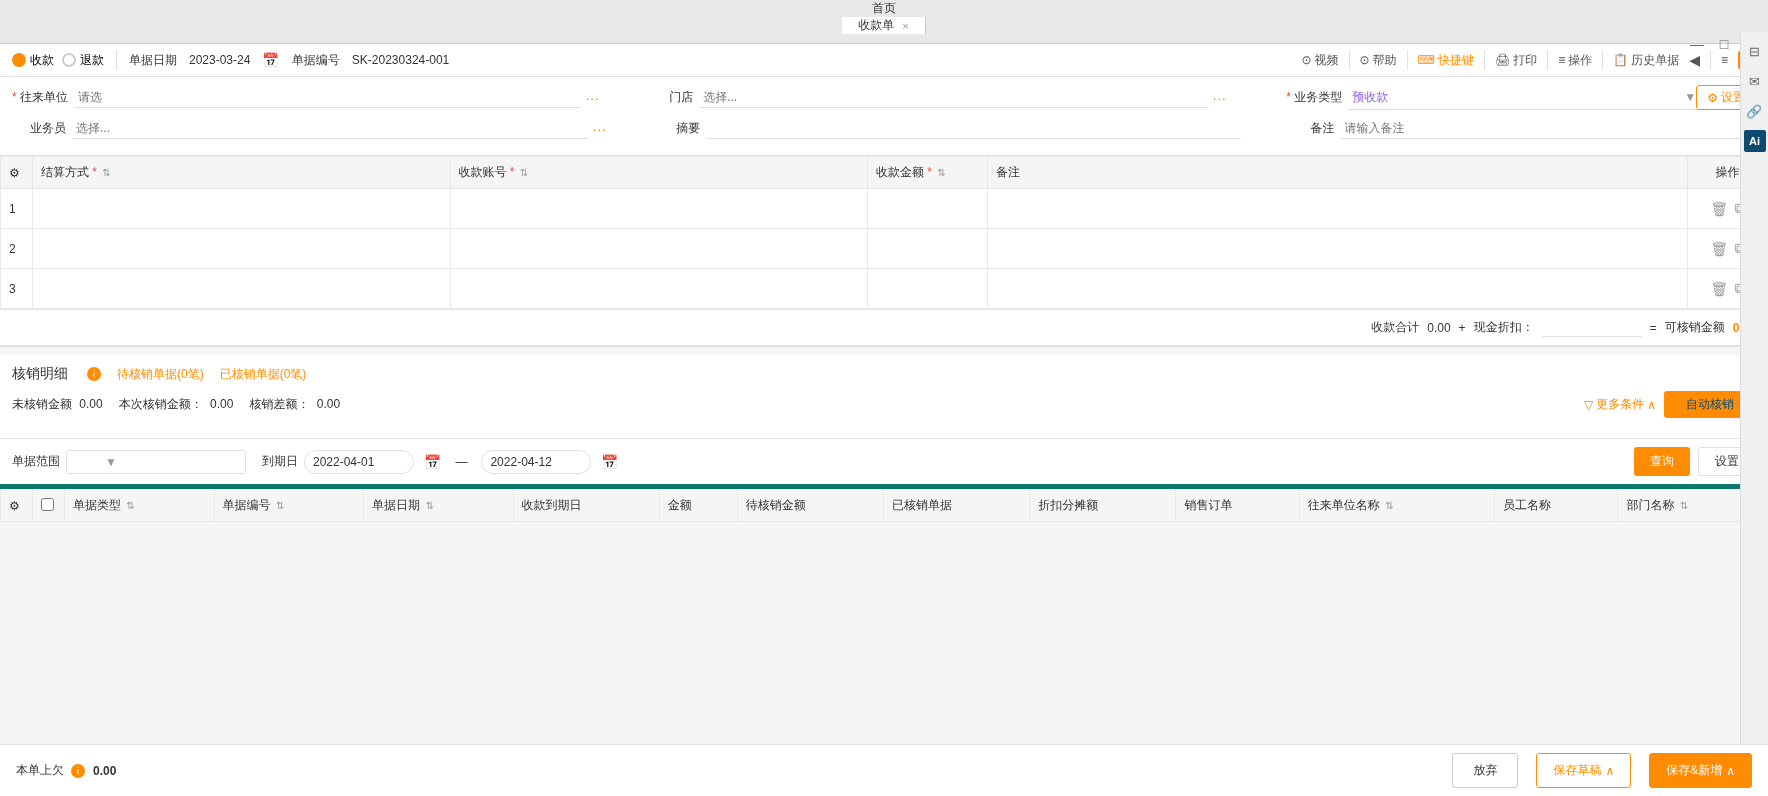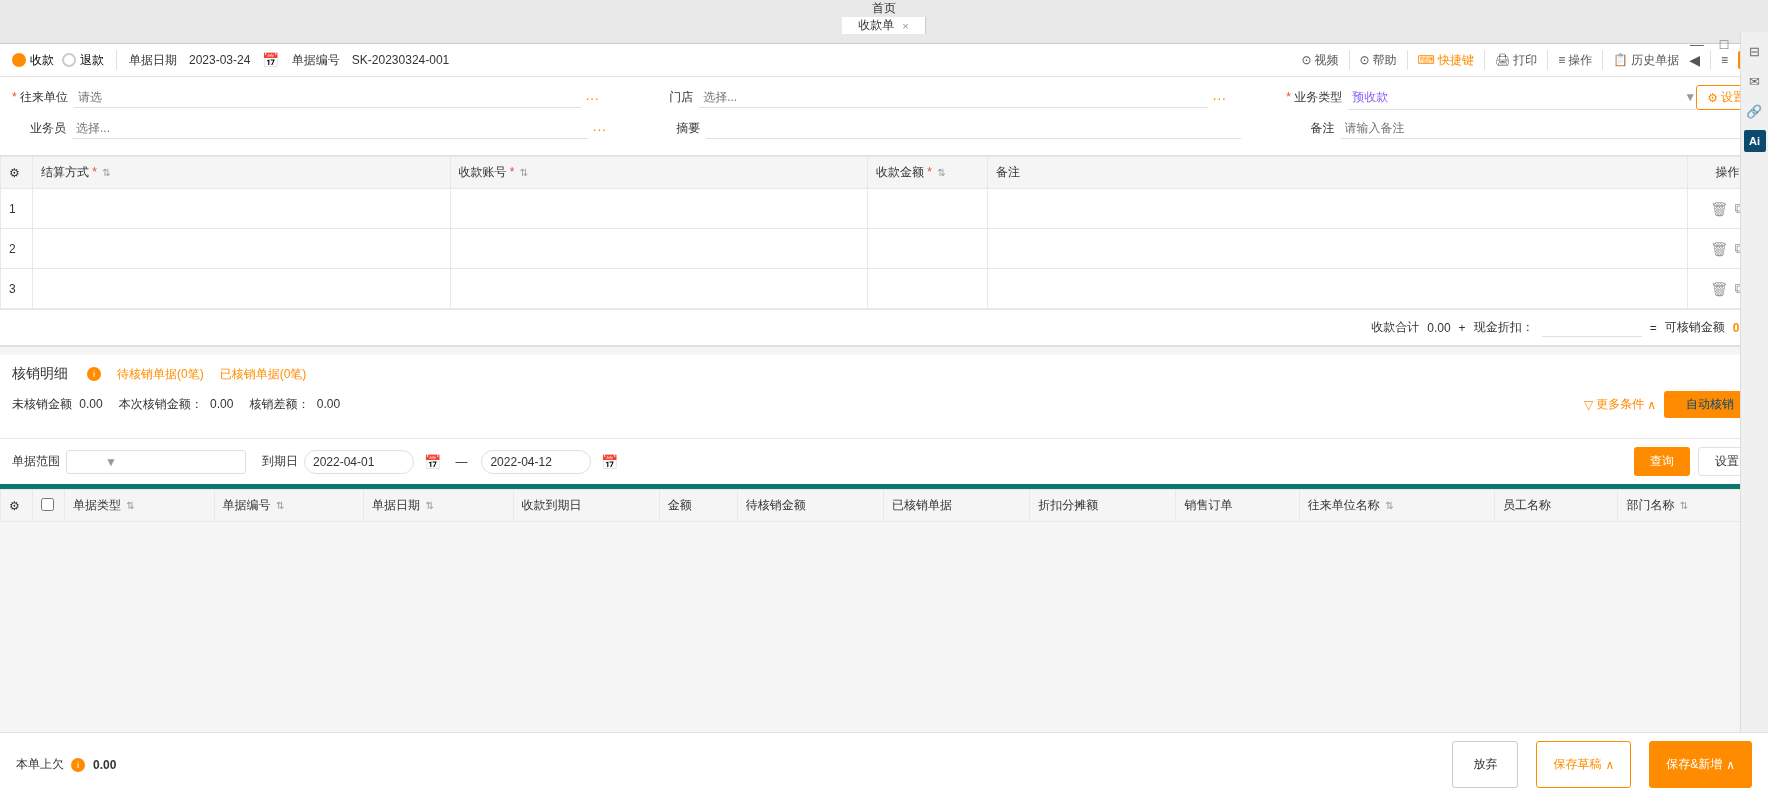--- a/index.html
+++ b/index.html
@@ -199,21 +199,21 @@
       border-top: 1px solid #e0e0e0; z-index: 100;
     }
     .footer-left { display: flex; align-items: center; gap: 4px; color: #333; }
     .footer-right { margin-left: auto; display: flex; gap: 18px; }
     .btn-white {
       background: #fff; border: 1px solid #ccc; color: #333;
       padding: 6px 20px; border-radius: 3px; cursor: pointer;
     }
     .btn-orange-outline2 {
       background: #fff; border: 1px solid #ff8c00; color: #ff8c00;
-      padding: 14px 16px; border-radius: 3px; cursor: pointer;
+      padding: 8px 16px; border-radius: 3px; cursor: pointer;
       display: flex; align-items: center; gap: 4px;
     }
     .btn-orange-solid {
       background: #ff8c00; border: 1px solid #ff8c00; color: #fff;
       padding: 6px 16px; border-radius: 3px; cursor: pointer;
       display: flex; align-items: center; gap: 4px;
     }
 
     
     .right-sidebar {

